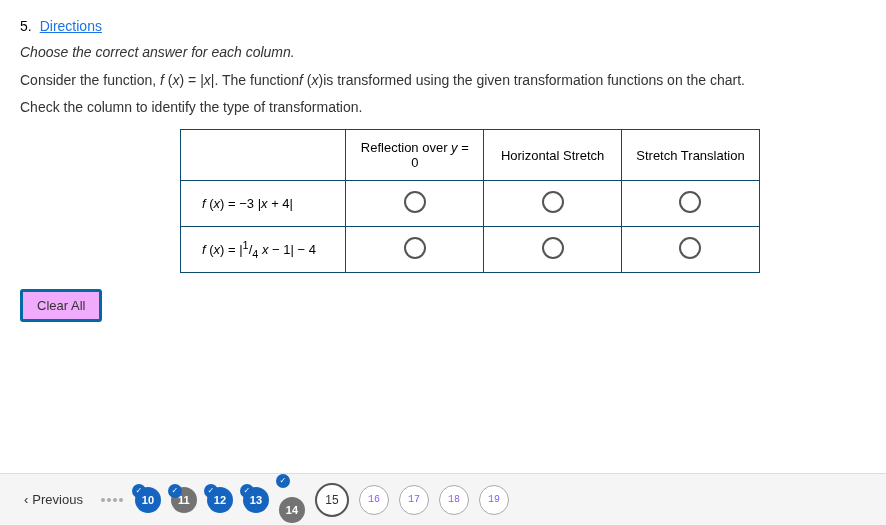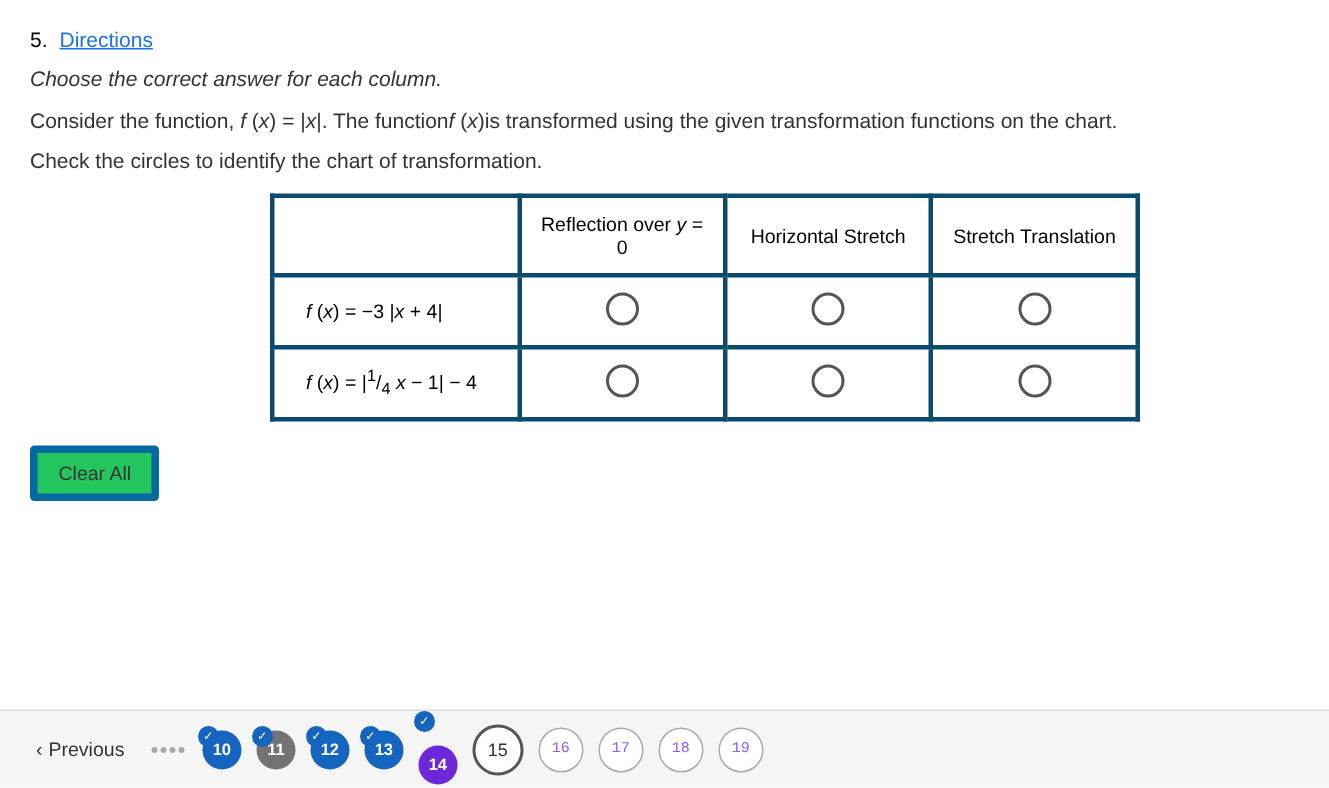--- a/index.html
+++ b/index.html
@@ -54,21 +54,21 @@
       margin-left: 160px;
       margin-bottom: 16px;
     }
 
     table {
       border-collapse: collapse;
       width: 580px;
     }
 
     th, td {
-      border: 3px solid #0c4a6e;
+      border: 1px solid #0c4a6e;
       text-align: center;
       padding: 10px 12px;
       font-size: 13px;
     }
 
     th {
       font-weight: normal;
       font-size: 13px;
       background: #fff;
     }
@@ -89,22 +89,22 @@
       width: 22px;
       height: 22px;
       border: 2px solid #555;
       border-radius: 50%;
       cursor: pointer;
       position: relative;
       background: #fff;
     }
 
     .clear-all-btn {
-      border: 5px solid #0369a1;
-      background: #22c55e;
+      border: 3px solid #0369a1;
+      background: #f0abfc;
       padding: 6px 14px;
       font-size: 13px;
       cursor: pointer;
       border-radius: 3px;
       margin-bottom: 20px;
       color: #333;
     }
 
     .bottom-nav {
       position: absolute;
@@ -226,21 +226,21 @@
 <div class="main-content">
   <div class="directions-row">
     <span class="directions-number">5.</span>
     <a class="directions-link">Directions</a>
   </div>
 
   <p class="subtitle">Choose the correct answer for each column.</p>
 
   <p class="description">Consider the function, <em>f</em> (<em>x</em>) = |<em>x</em>|. The function<em>f</em> (<em>x</em>)is transformed using the given transformation functions on the chart.</p>
 
-  <p class="check-instruction">Check the circles to identify the chart of transformation.</p>
+  <p class="check-instruction">Check the column to identify the type of transformation.</p>
 
   <div class="table-container">
     <table>
       <thead>
         <tr>
           <th class="row-label"></th>
           <th>Reflection over <em>y</em> = 0</th>
           <th>Horizontal Stretch</th>
           <th>Stretch Translation</th>
         </tr>
@@ -309,21 +309,21 @@
     <div class="inner-circle" style="width:26px;height:26px;background:#1565c0;border-radius:50%;display:flex;align-items:center;justify-content:center;color:#fff;font-size:11px;font-weight:bold;">12</div>
   </div>
 
   <div class="nav-answered" style="cursor:pointer;margin:0 2px;">
     <div class="check-mark" style="position:absolute;top:-3px;left:-3px;width:14px;height:14px;background:#1565c0;border-radius:50%;display:flex;align-items:center;justify-content:center;color:#fff;font-size:8px;">✓</div>
     <div class="inner-circle" style="width:26px;height:26px;background:#1565c0;border-radius:50%;display:flex;align-items:center;justify-content:center;color:#fff;font-size:11px;font-weight:bold;">13</div>
   </div>
 
   <div class="nav-answered" style="cursor:pointer;margin:0 2px;">
     <div class="check-mark" style="position:absolute;top:-3px;left:-3px;width:14px;height:14px;background:#1565c0;border-radius:50%;display:flex;align-items:center;justify-content:center;color:#fff;font-size:8px;">✓</div>
-    <div class="inner-circle" style="width:26px;height:26px;background:#6d28d9;border-radius:50%;display:flex;align-items:center;justify-content:center;color:#fff;font-size:11px;font-weight:bold;margin-top:20px;">14</div>
+    <div class="inner-circle" style="width:26px;height:26px;background:#737373;border-radius:50%;display:flex;align-items:center;justify-content:center;color:#fff;font-size:11px;font-weight:bold;margin-top:20px;">14</div>
   </div>
 
   <div class="current-page-btn" style="margin:0 2px;">15</div>
 
   <div class="empty-page-btn" style="margin:0 2px;">16</div>
 
   <div class="empty-page-btn" style="margin:0 2px;">17</div>
 
   <div class="empty-page-btn" style="margin:0 2px;">18</div>
 

